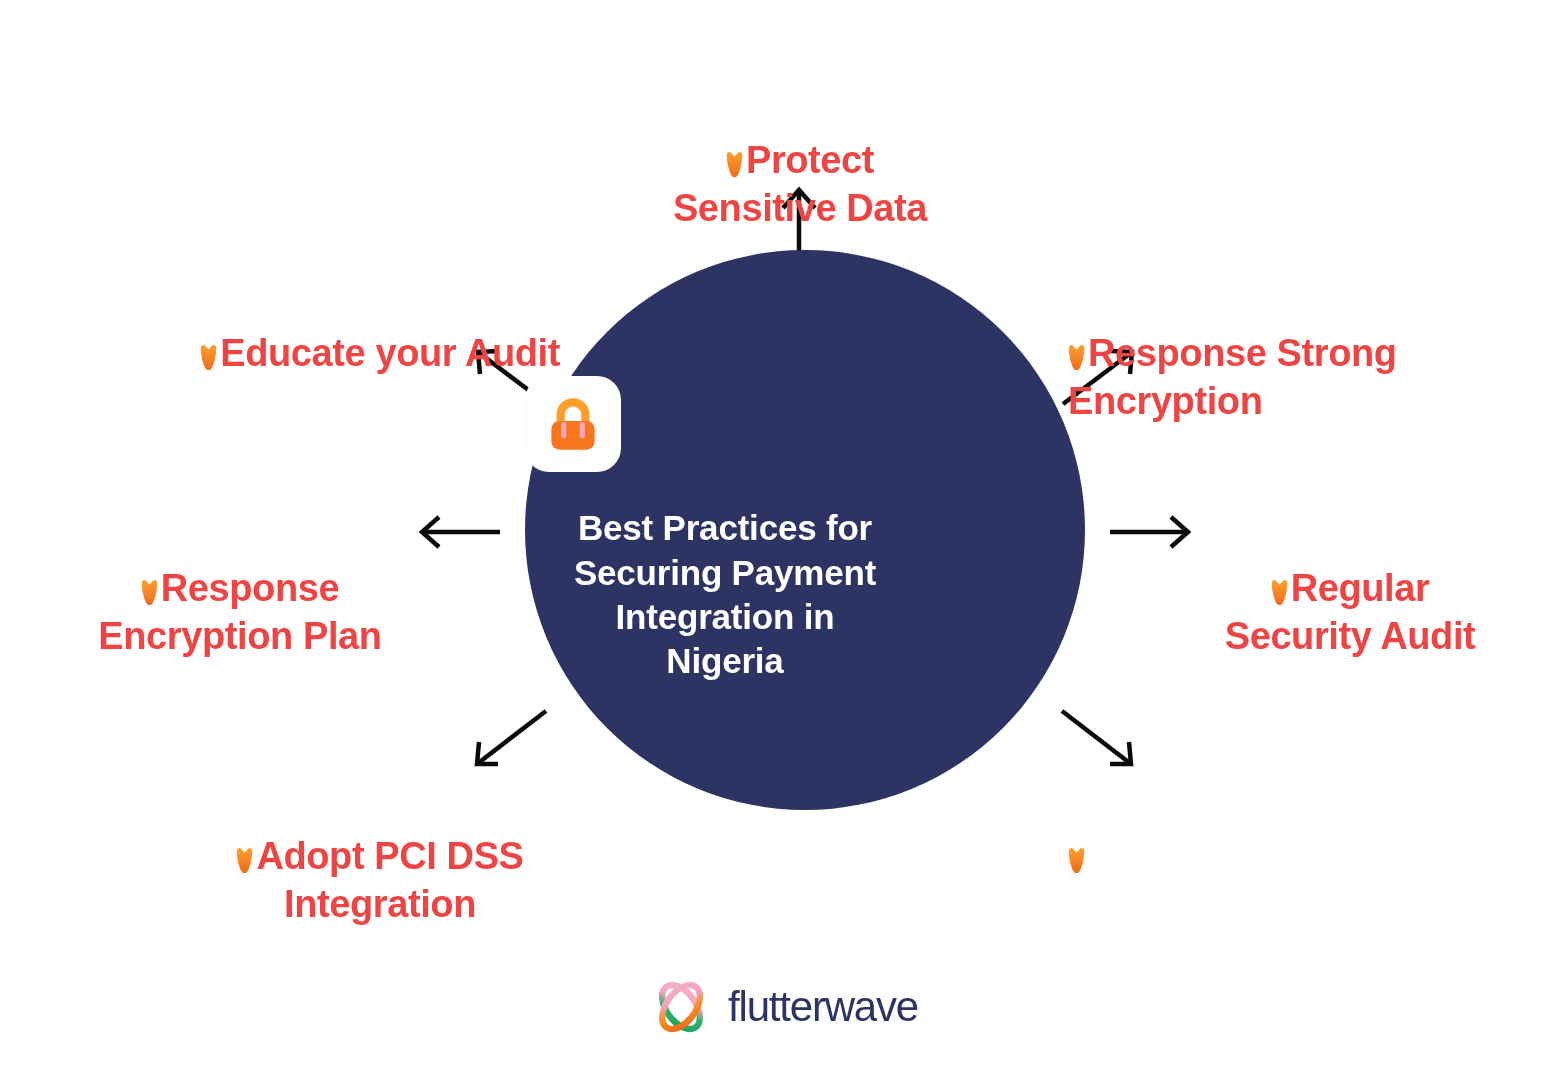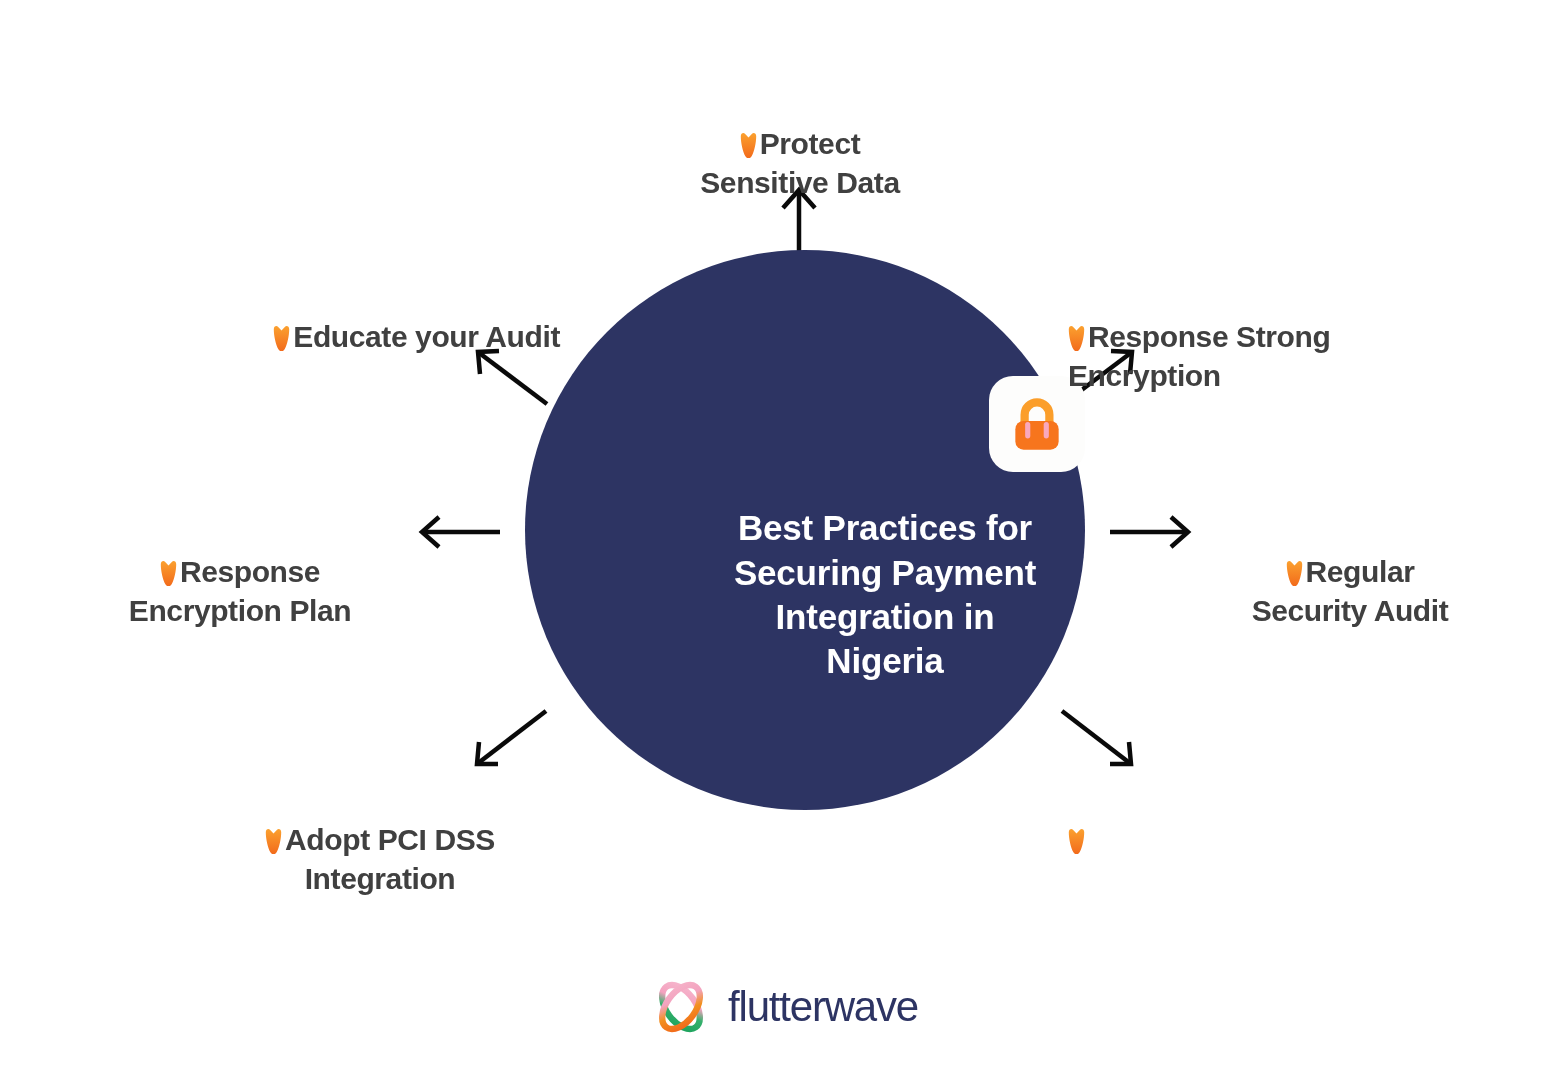--- a/index.html
+++ b/index.html
@@ -23,21 +23,21 @@
   #hub {
     position: absolute;
     left: 525px;
     top: 250px;
     width: 560px;
     height: 560px;
     border-radius: 50%;
     background: #2d3463;
     display: flex;
     flex-direction: column;
-    align-items: flex-end;
+    align-items: flex-start;
     justify-content: center;
   }
   #hub-icon-tile {
     width: 96px;
     height: 96px;
     border-radius: 24px;
     background: #fdfdfc;
     display: flex;
     align-items: center;
     justify-content: center;
@@ -51,23 +51,23 @@
     line-height: 1.27;
     text-align: center;
     letter-spacing: -0.2px;
     width: 400px;
     white-space: pre-line;
   }
 
   
   .spoke {
     position: absolute;
-    font-size: 30px;
+    font-size: 38px;
     font-weight: bold;
-    color: #404040;
+    color: #ef4444;
     line-height: 1.28;
     letter-spacing: -0.4px;
     white-space: pre-line;
   }
   .spoke.left   { text-align: right; }
   .spoke.right  { text-align: left; }
   .spoke.center { text-align: center; }
 
   .bullet {
     display: inline-block;

